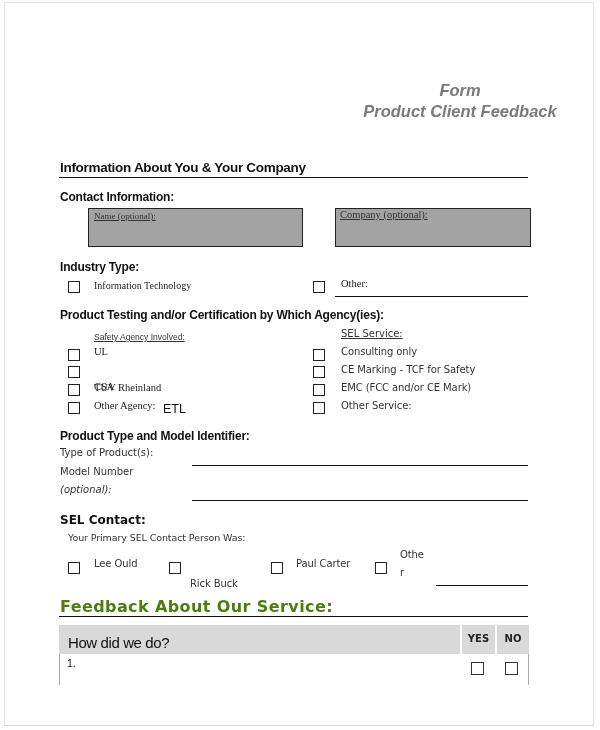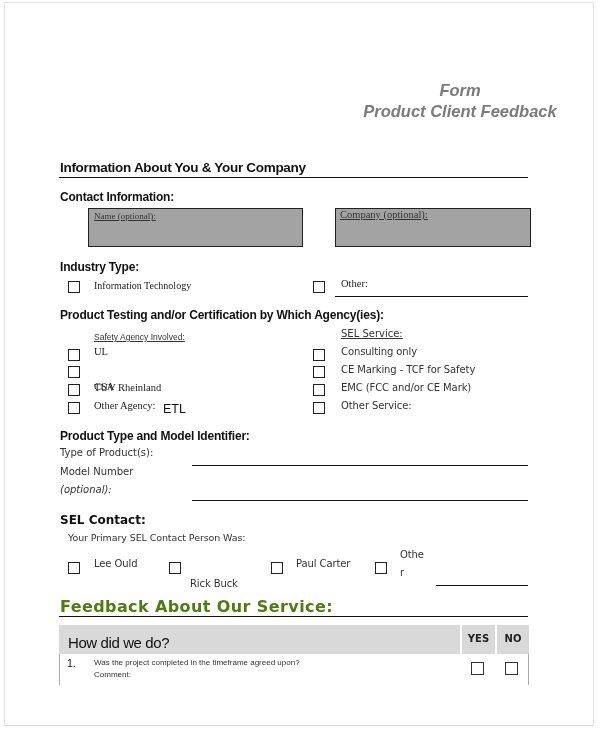--- a/index.html
+++ b/index.html
@@ -306,20 +306,16 @@
     <div class="fb-col-label">YES</div>
   </div>
   <div class="fb-header n">
     <div class="fb-col-label">NO</div>
   </div>
 
   <div class="fb-row">
     <div class="fb-vline" style="left:0;"></div>
     <div class="fb-vline" style="left:469px;"></div>
     <div class="fb-num">1.</div>
-    <div class="fb-q">
-      <div>Was the project completed in the timeframe agreed upon?</div>
-      <div>Comment:</div>
-    </div>
     <div class="cb" style="left:412px; top:8px; width:13px; height:13px; border-color:#333;"></div>
     <div class="cb" style="left:446px; top:8px; width:13px; height:13px; border-color:#333;"></div>
   </div>
 </div>
 
 </body></html>

